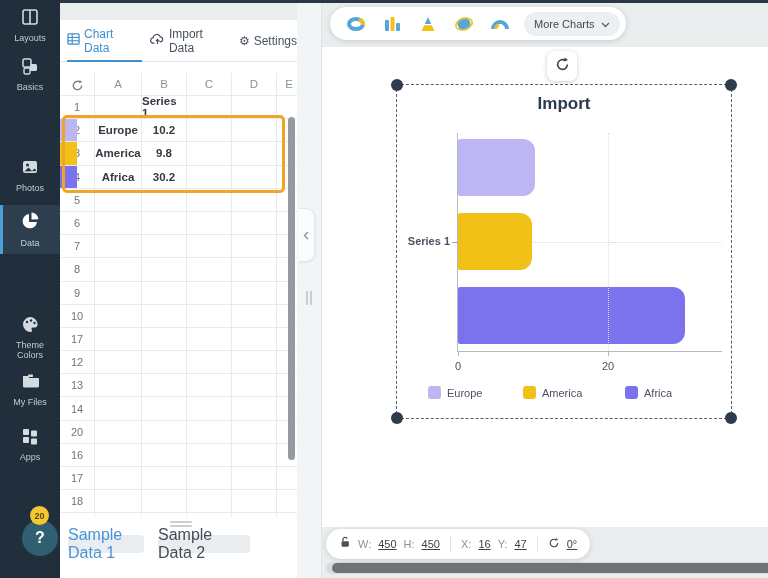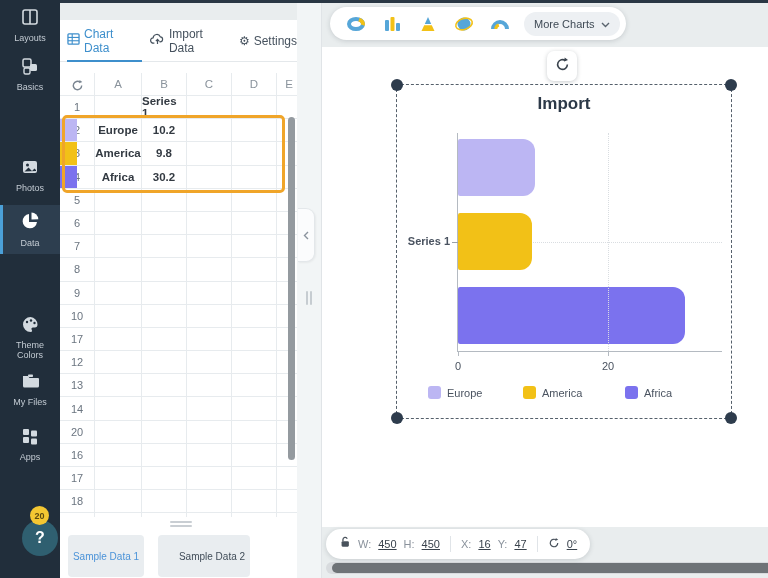--- a/index.html
+++ b/index.html
@@ -40,24 +40,24 @@
   .cell.bold { font-weight:bold; }
   .row-swatch { position:absolute; left:0; top:0; bottom:0; width:17px; }
   .sheet-corner-icon { position:absolute; left:11px; top:58px; z-index:5; }
   #row-highlight { position:absolute; left:2px; top:95px; width:223px; height:78px;
     border:3px solid #f0a529; border-radius:5px; z-index:6; pointer-events:none; }
   #v-scrollbar { position:absolute; left:228px; top:97px; width:7px; height:343px; background:#949a9f; border-radius:4px; z-index:7; }
 
   .sheet-drag-handle { position:absolute; left:110px; top:501px; width:22px; height:7px; }
   .sheet-drag-handle div { height:2px; background:#c9ced3; margin-bottom:2px; border-radius:1px; }
 
-  .sample-btn { position:absolute; top:515px; height:42px; border-radius:4px; background:#e9edf0;
-    font-size:10px; display:flex; align-items:center; justify-content:center; cursor:pointer; }
+  .sample-btn { position:absolute; top:515px; height:18px; border-radius:4px; background:#e9edf0;
+    font-size:16px; display:flex; align-items:center; justify-content:center; cursor:pointer; }
   #sample-btn-1 { left:8px; width:76px; color:#4b93d8; }
-  #sample-btn-2 { left:98px; width:92px; color:#414d59;padding-left:16px; }
+  #sample-btn-2 { left:98px; width:92px; color:#414d59; }
 
   
   #gutter { position:absolute; left:297px; top:0; width:25px; height:578px; background:#f2f5f6; border-right:1px solid #e0e4e7; z-index:40; }
   .collapse-tab { position:absolute; left:1px; top:208px; width:17px; height:54px; background:#fbfcfd;
     border:1px solid #e3e7ea; border-left:none; border-radius:0 9px 9px 0; box-shadow:1px 1px 2px rgba(0,0,0,.05);
     display:flex; align-items:center; justify-content:center; cursor:pointer; }
   .gutter-grip { position:absolute; left:9px; top:291px; display:flex; gap:2px; }
   .gutter-grip div { width:2px; height:14px; background:#c6ccd1; border-radius:1px; }
 
   

